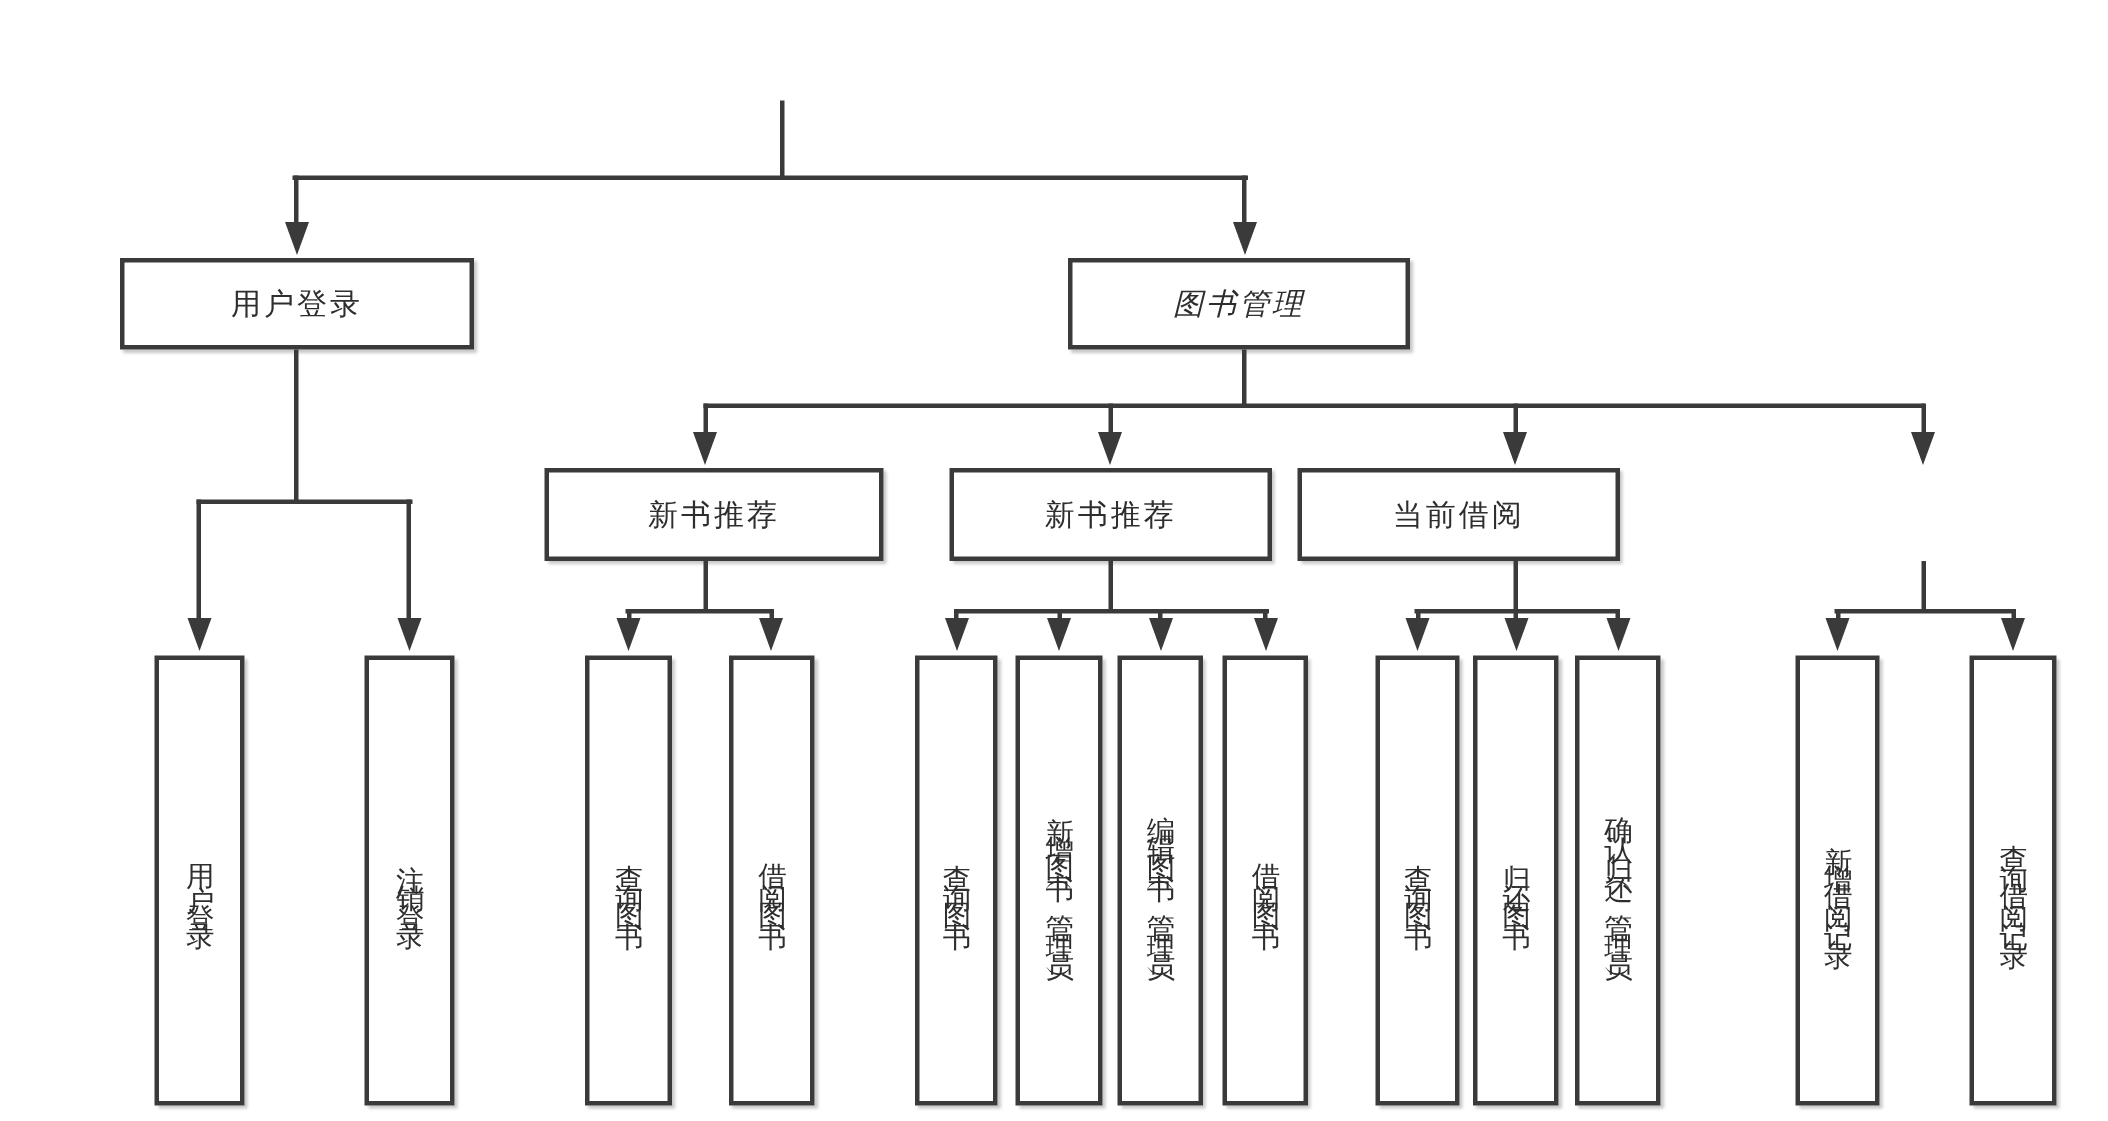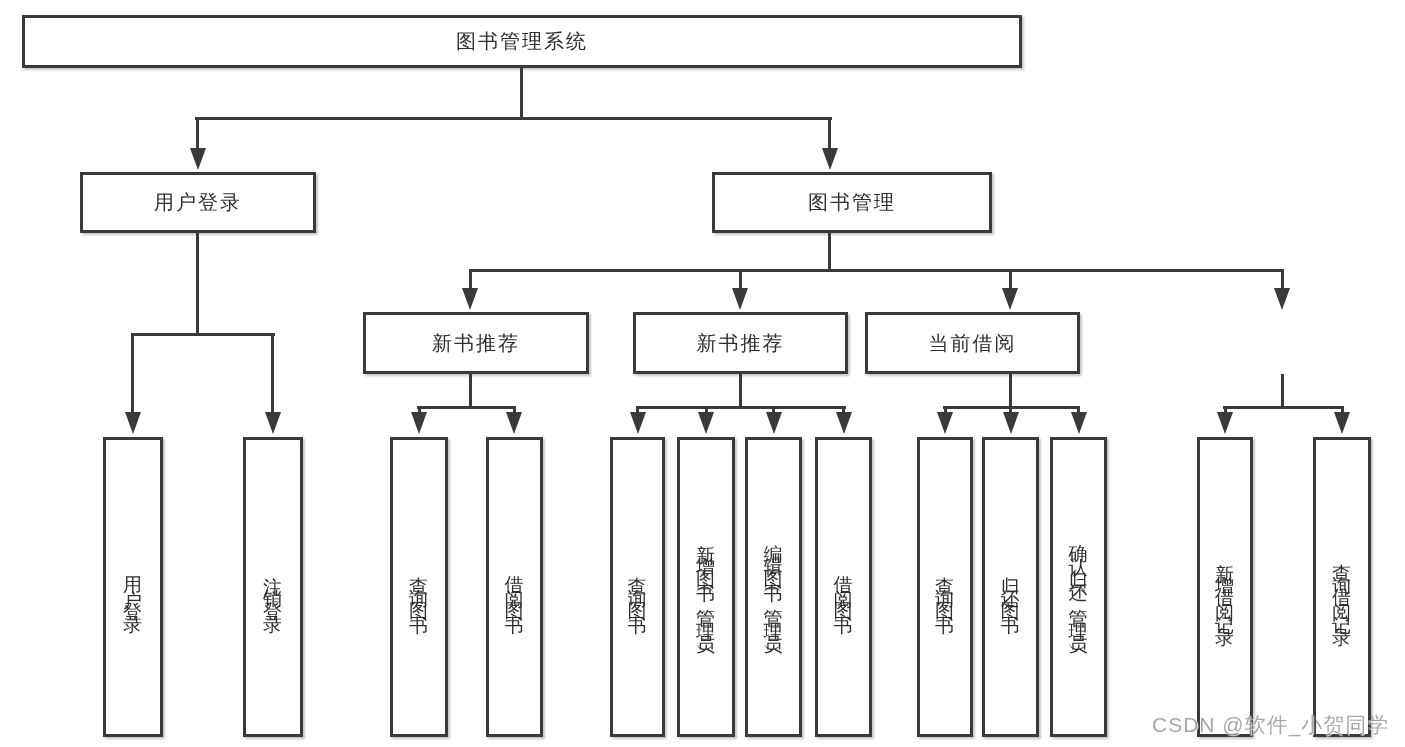--- a/index.html
+++ b/index.html
@@ -37,28 +37,25 @@
     color:rgba(148,148,148,0.82);letter-spacing:1px;
     text-shadow:1px 1px 1px rgba(255,255,255,0.85);
     white-space:nowrap;
   }
 </style>
 </head>
 <body>
 
 <div class="canvas">
 
-  <div class="box" style="left:22px;top:15px;width:1000px;height:53px;">
-    <span>图书管理系统</span>
-  </div>
 
   <div class="box" style="left:80px;top:172px;width:236px;height:61px;">
     <span>用户登录</span>
   </div>
-  <div class="box" style="left:712px;top:172px;width:280px;height:61px;">
+  <div class="box" style="left:712px;top:172px;width:228px;height:61px;font-style:italic;">
     <span>图书管理</span>
   </div>
 
   <div class="box" style="left:363px;top:312px;width:226px;height:62px;align-items:center;">
     <span>新书推荐</span>
   </div>
   <div class="box" style="left:633px;top:312px;width:215px;height:62px;">
     <span>新书推荐</span>
   </div>
   <div class="box" style="left:865px;top:312px;width:215px;height:62px;">
@@ -161,15 +158,14 @@
   <div class="arrow" style="left:1003px;top:412px;"></div>
   <div class="arrow" style="left:1071px;top:412px;"></div>
 
   <div class="vline" style="left:1281px;top:374px;height:34px;"></div>
   <div class="hline" style="left:1223px;top:406px;width:121px;"></div>
   <div class="vline" style="left:1224px;top:406px;height:12px;"></div>
   <div class="vline" style="left:1341px;top:406px;height:12px;"></div>
   <div class="arrow" style="left:1217px;top:412px;"></div>
   <div class="arrow" style="left:1334px;top:412px;"></div>
 
-  <div class="watermark">CSDN @软件_小贺同学</div>
 
 </div>
 
 </body></html>

